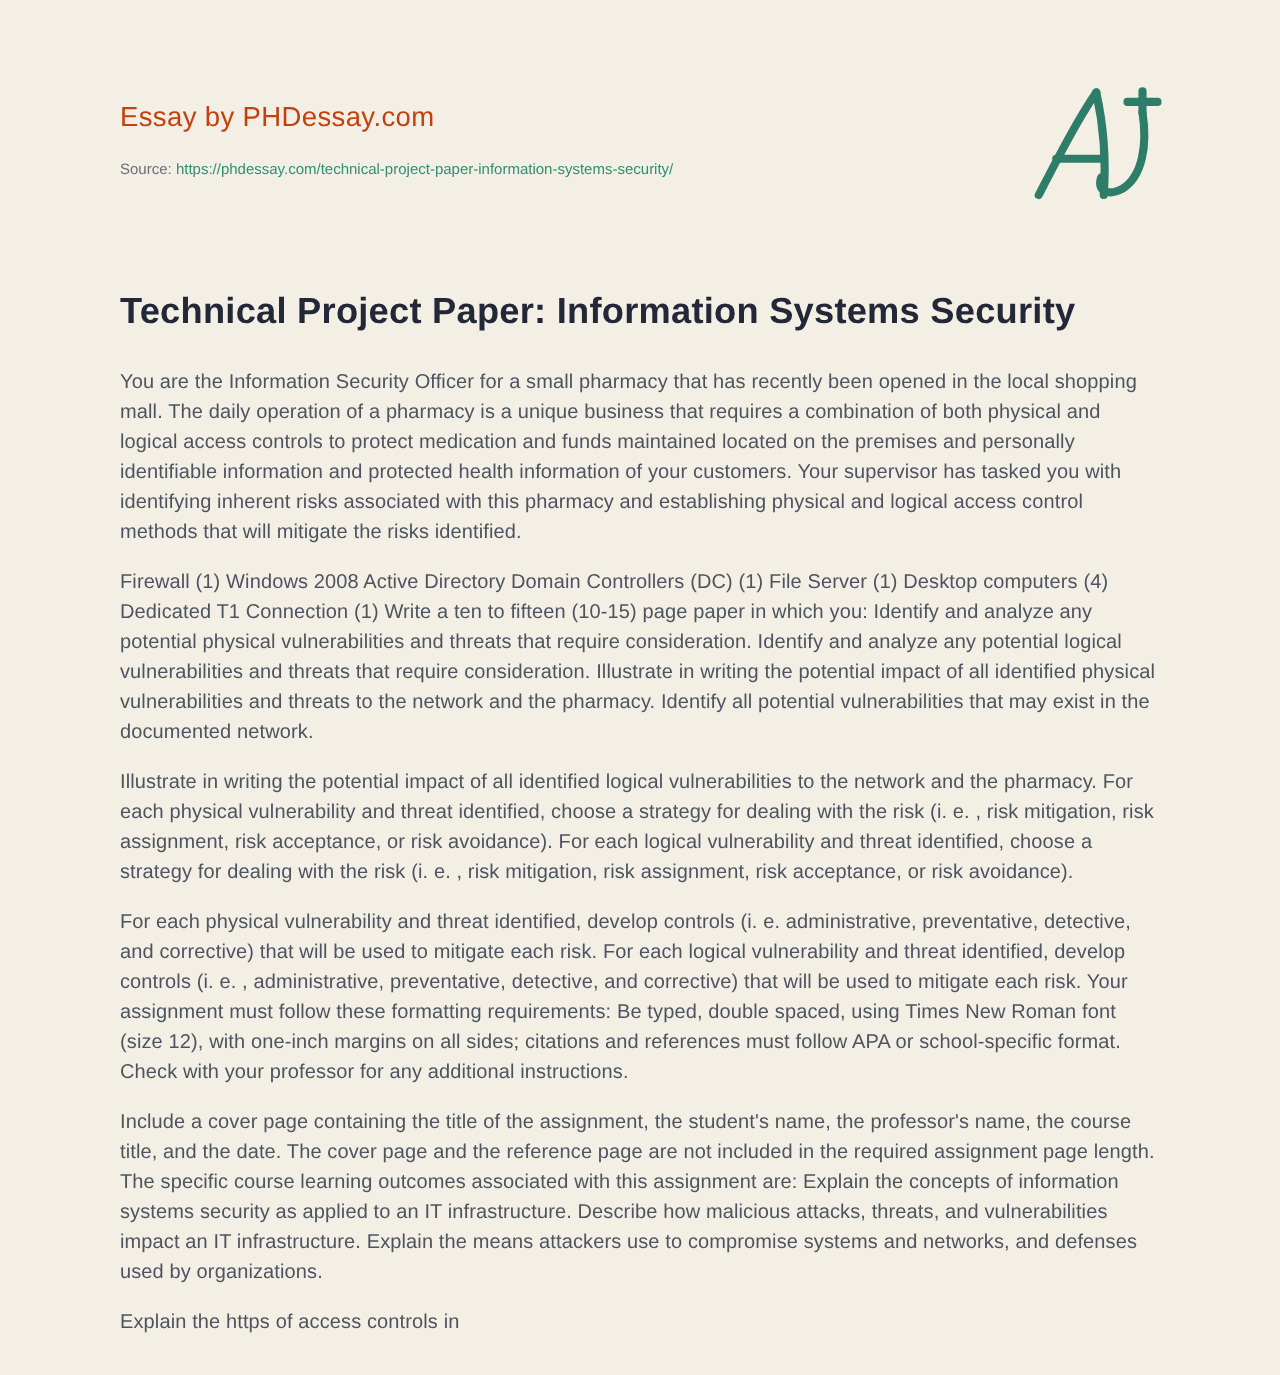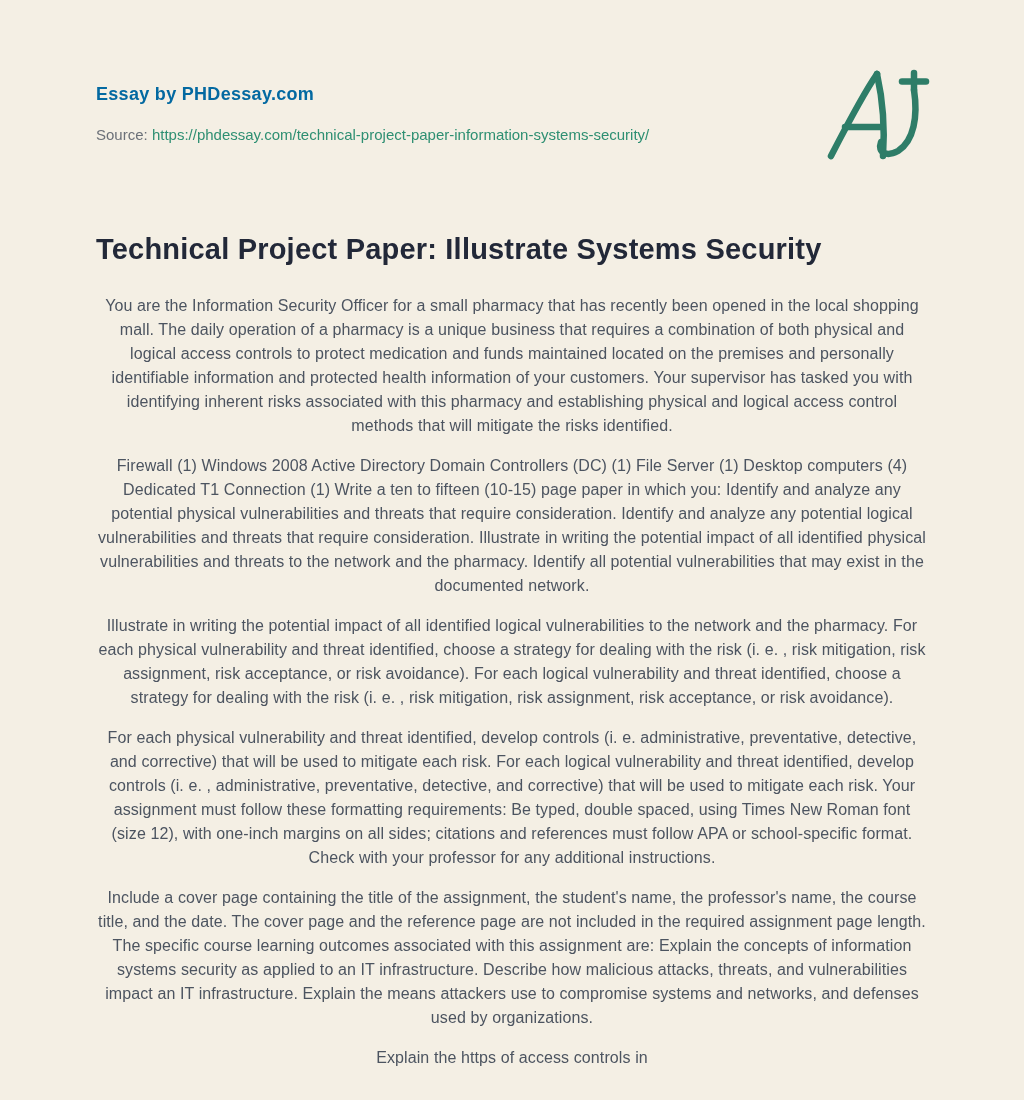--- a/index.html
+++ b/index.html
@@ -16,30 +16,30 @@
   }
 
   .page {
     position: relative;
     width: 1024px;
     height: 1100px;
     padding: 80px 96px 0 96px;
   }
 
   .brand {
-    font-size: 18px;
-    font-weight: 700;
-    color: #0369a1;
+    font-size: 22px;
+    font-weight: 400;
+    color: #c2410c;
     letter-spacing: 0.3px;
     line-height: 28px;
   }
 
   .source-line {
     margin-top: 16px;
-    font-size: 15px;
+    font-size: 12px;
     line-height: 22px;
     color: #6B7078;
   }
 
   .source-line a {
     color: #2E8F72;
     text-decoration: none;
     cursor: pointer;
   }
 
@@ -63,21 +63,20 @@
   .essay-body {
     margin-top: 26px;
   }
 
   .essay-body p {
     font-size: 16px;
     line-height: 24px;
     color: #4C5460;
     margin-bottom: 16px;
     letter-spacing: 0.1px;
-    text-align: center;
   }
 </style>
 </head>
 <body>
 
 <div class="page">
 
   <header>
     <h2 class="brand">Essay by PHDessay.com</h2>
     <div class="source-line">
@@ -93,21 +92,21 @@
           <path d="M21 59 L 58 59"></path>
           <path d="M90 5 L 90 22"></path>
           <path d="M78 13.5 L 102 13.5"></path>
           <path d="M90 22 C 94 48, 90 73, 74 83 C 63 89, 53 85, 57 74"></path>
         </g>
       </svg>
     </div>
   </header>
 
   <main>
-    <h1 class="essay-title">Technical Project Paper: Illustrate Systems Security</h1>
+    <h1 class="essay-title">Technical Project Paper: Information Systems Security</h1>
 
     <div class="essay-body">
       <p>You are the Information Security Officer for a small pharmacy that has recently been opened in the local shopping mall. The daily operation of a pharmacy is a unique business that requires a combination of both physical and logical access controls to protect medication and funds maintained located on the premises and personally identifiable information and protected health information of your customers. Your supervisor has tasked you with identifying inherent risks associated with this pharmacy and establishing physical and logical access control methods that will mitigate the risks identified.</p>
       <p>Firewall (1) Windows 2008 Active Directory Domain Controllers (DC) (1) File Server (1) Desktop computers (4) Dedicated T1 Connection (1) Write a ten to fifteen (10-15) page paper in which you: Identify and analyze any potential physical vulnerabilities and threats that require consideration. Identify and analyze any potential logical vulnerabilities and threats that require consideration. Illustrate in writing the potential impact of all identified physical vulnerabilities and threats to the network and the pharmacy. Identify all potential vulnerabilities that may exist in the documented network.</p>
       <p>Illustrate in writing the potential impact of all identified logical vulnerabilities to the network and the pharmacy. For each physical vulnerability and threat identified, choose a strategy for dealing with the risk (i. e. , risk mitigation, risk assignment, risk acceptance, or risk avoidance). For each logical vulnerability and threat identified, choose a strategy for dealing with the risk (i. e. , risk mitigation, risk assignment, risk acceptance, or risk avoidance).</p>
       <p>For each physical vulnerability and threat identified, develop controls (i. e. administrative, preventative, detective, and corrective) that will be used to mitigate each risk. For each logical vulnerability and threat identified, develop controls (i. e. , administrative, preventative, detective, and corrective) that will be used to mitigate each risk. Your assignment must follow these formatting requirements: Be typed, double spaced, using Times New Roman font (size 12), with one-inch margins on all sides; citations and references must follow APA or school-specific format. Check with your professor for any additional instructions.</p>
       <p>Include a cover page containing the title of the assignment, the student's name, the professor's name, the course title, and the date. The cover page and the reference page are not included in the required assignment page length. The specific course learning outcomes associated with this assignment are: Explain the concepts of information systems security as applied to an IT infrastructure. Describe how malicious attacks, threats, and vulnerabilities impact an IT infrastructure. Explain the means attackers use to compromise systems and networks, and defenses used by organizations.</p>
       <p>Explain the https of access controls in</p>
     </div>
   </main>

